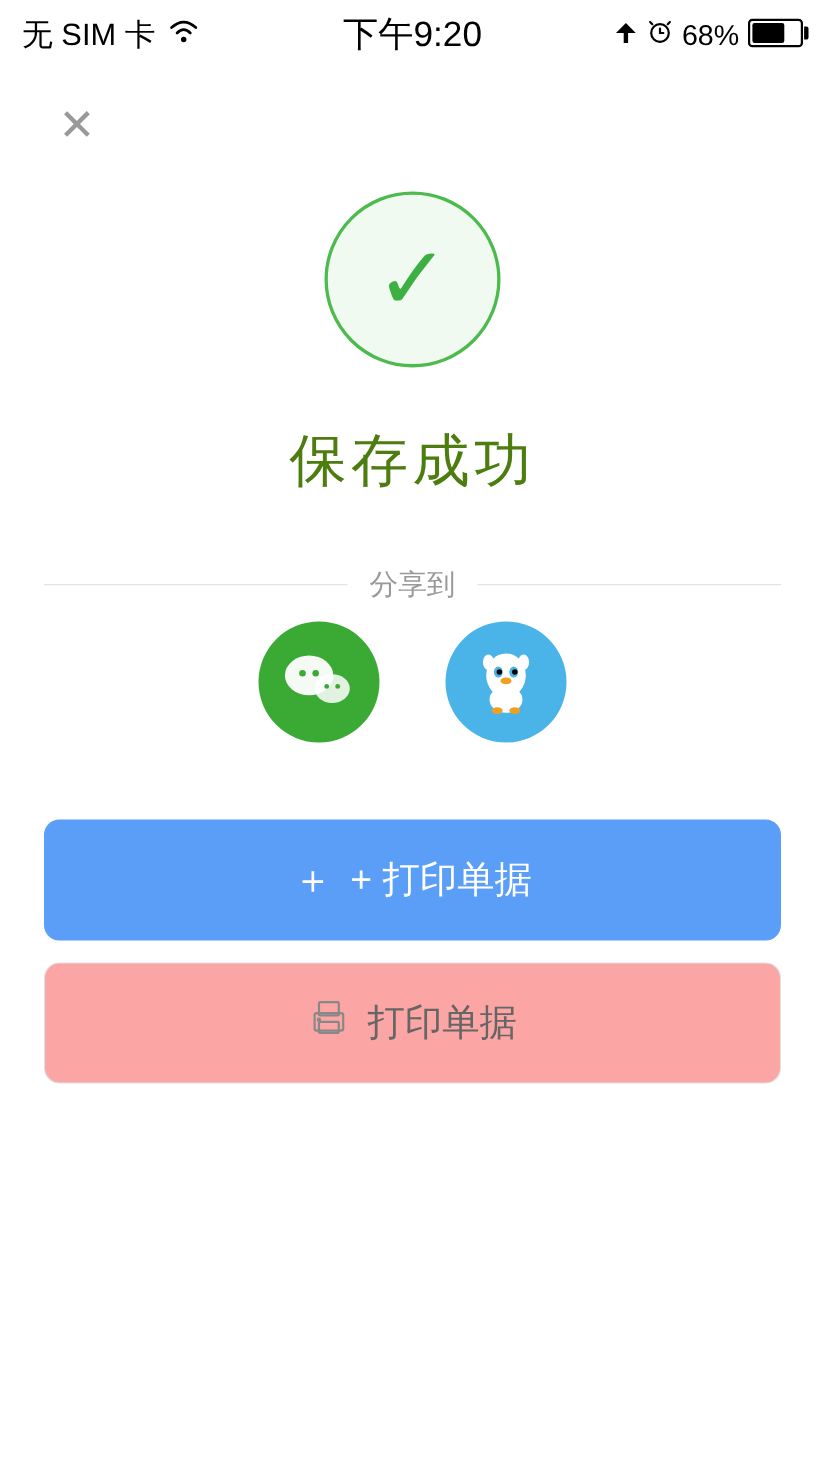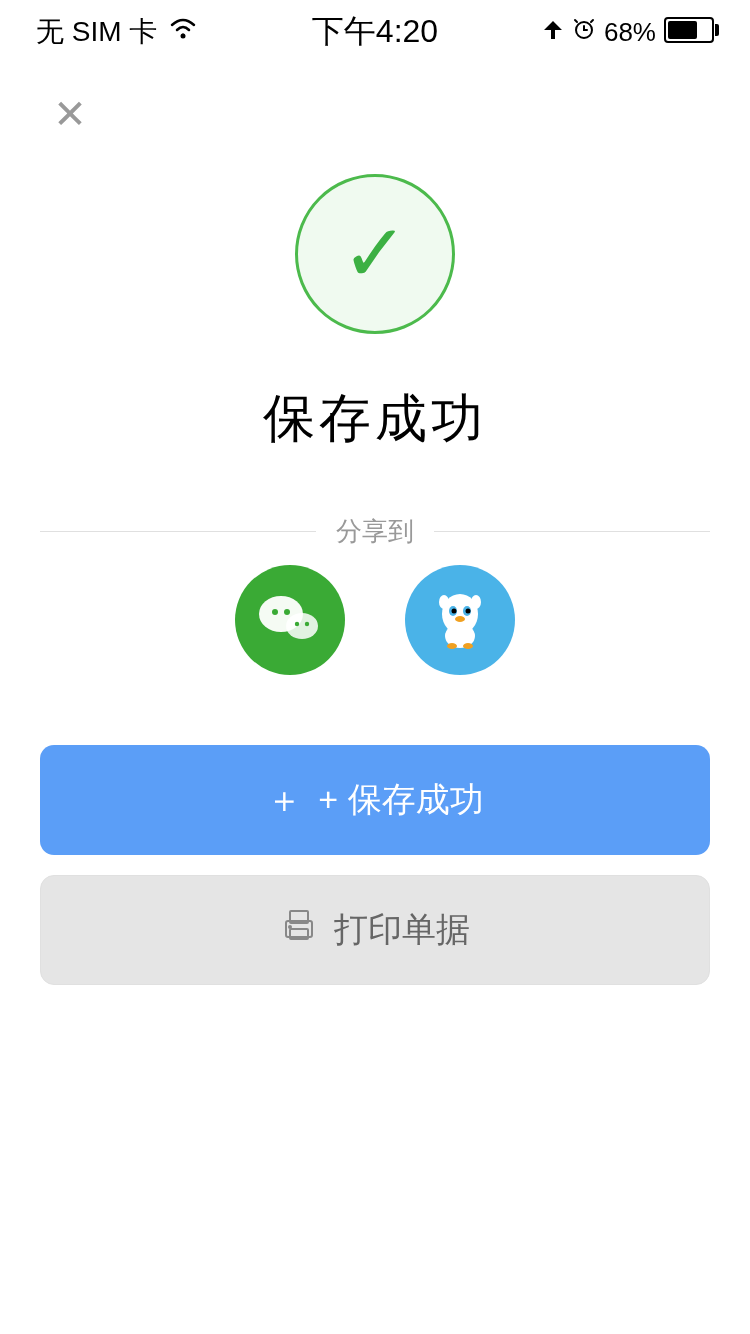--- a/index.html
+++ b/index.html
@@ -18,21 +18,21 @@
       overflow-x: hidden;
     }
 
     
     .status-bar {
       width: 100%;
       height: 64px;
       display: flex;
       align-items: center;
       justify-content: space-between;
-      padding: 0 36px;
+      padding: 0 20px;
       background: #fff;
     }
 
     .status-left {
       display: flex;
       align-items: center;
       gap: 10px;
       font-size: 28px;
       color: #000;
       font-weight: 500;
@@ -132,21 +132,21 @@
 
     .checkmark {
       font-size: 80px;
       color: #3cb043;
       line-height: 1;
     }
 
     
     .success-title {
       font-size: 52px;
-      color: #000000;
+      color: #4d7c0f;
       font-weight: 400;
       margin-bottom: 60px;
       letter-spacing: 4px;
     }
 
     
     .divider-section {
       width: 100%;
       display: flex;
       align-items: center;
@@ -212,42 +212,42 @@
       border: none;
     }
 
     .btn-primary {
       background: #5b9ef7;
       color: #fff;
       border: none;
     }
 
     .btn-secondary {
-      background: #e5e5e5;
+      background: #fca5a5;
       color: #555;
       border: 1px solid #e0e0e0;
     }
   </style>
 </head>
 <body>
 
 <div class="status-bar">
   <div class="status-left">
     <span>无 SIM 卡</span>
     <span class="wifi-icon">
       
       <svg width="32" height="24" viewBox="0 0 32 24" fill="none">
         <path d="M16 18 Q16 18 16 18" stroke="#000" stroke-width="3" stroke-linecap="round"></path>
         <path d="M10 13 Q13 10 16 10 Q19 10 22 13" stroke="#000" stroke-width="2.5" stroke-linecap="round" fill="none"></path>
         <path d="M5 8 Q10.5 3 16 3 Q21.5 3 27 8" stroke="#000" stroke-width="2.5" stroke-linecap="round" fill="none"></path>
         <circle cx="16" cy="19" r="2.5" fill="#000"></circle>
       </svg>
     </span>
   </div>
-  <div class="status-center">下午4:20</div>
+  <div class="status-center">下午9:20</div>
   <div class="status-right">
 
     <span>
       <svg width="22" height="22" viewBox="0 0 22 22" fill="none">
         <path d="M11 2 L20 11 L13 11 L13 20 L9 20 L9 11 L2 11 Z" fill="#000"></path>
       </svg>
     </span>
 
     <span>
       <svg width="24" height="24" viewBox="0 0 24 24" fill="none">
@@ -319,21 +319,21 @@
         <ellipse cx="18" cy="16" rx="5" ry="7" fill="white"></ellipse>
         <ellipse cx="50" cy="16" rx="5" ry="7" fill="white"></ellipse>
       </svg>
     </div>
   </div>
 
   <div class="action-buttons">
 
     <button class="action-btn btn-primary">
       <span style="font-size:36px; color:#fff; font-weight:300;">＋</span>
-      <span style="font-size:34px;">+ 保存成功</span>
+      <span style="font-size:34px;">+ 打印单据</span>
     </button>
 
     <button class="action-btn btn-secondary">
       <span>
         <svg width="38" height="34" viewBox="0 0 38 34" fill="none">
           <rect x="6" y="12" width="26" height="16" rx="2" stroke="#888" stroke-width="2" fill="none"></rect>
           <rect x="10" y="2" width="18" height="12" rx="1" stroke="#888" stroke-width="2" fill="none"></rect>
           <rect x="10" y="20" width="18" height="10" rx="1" stroke="#888" stroke-width="2" fill="none"></rect>
           <circle cx="10" cy="18" r="2" fill="#888"></circle>
         </svg>

